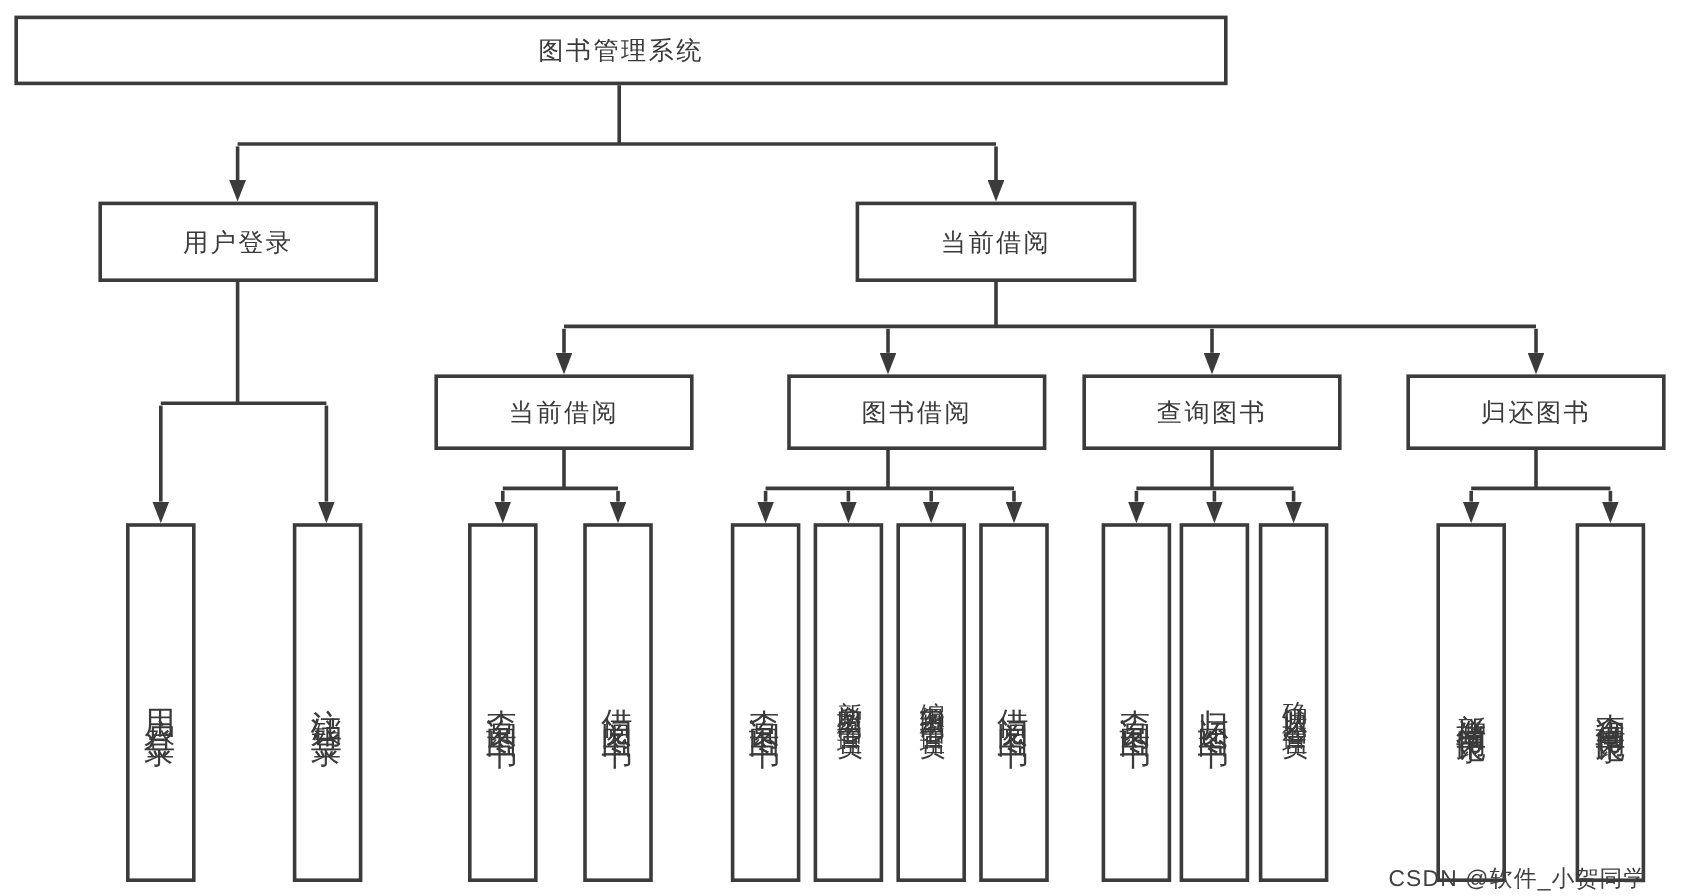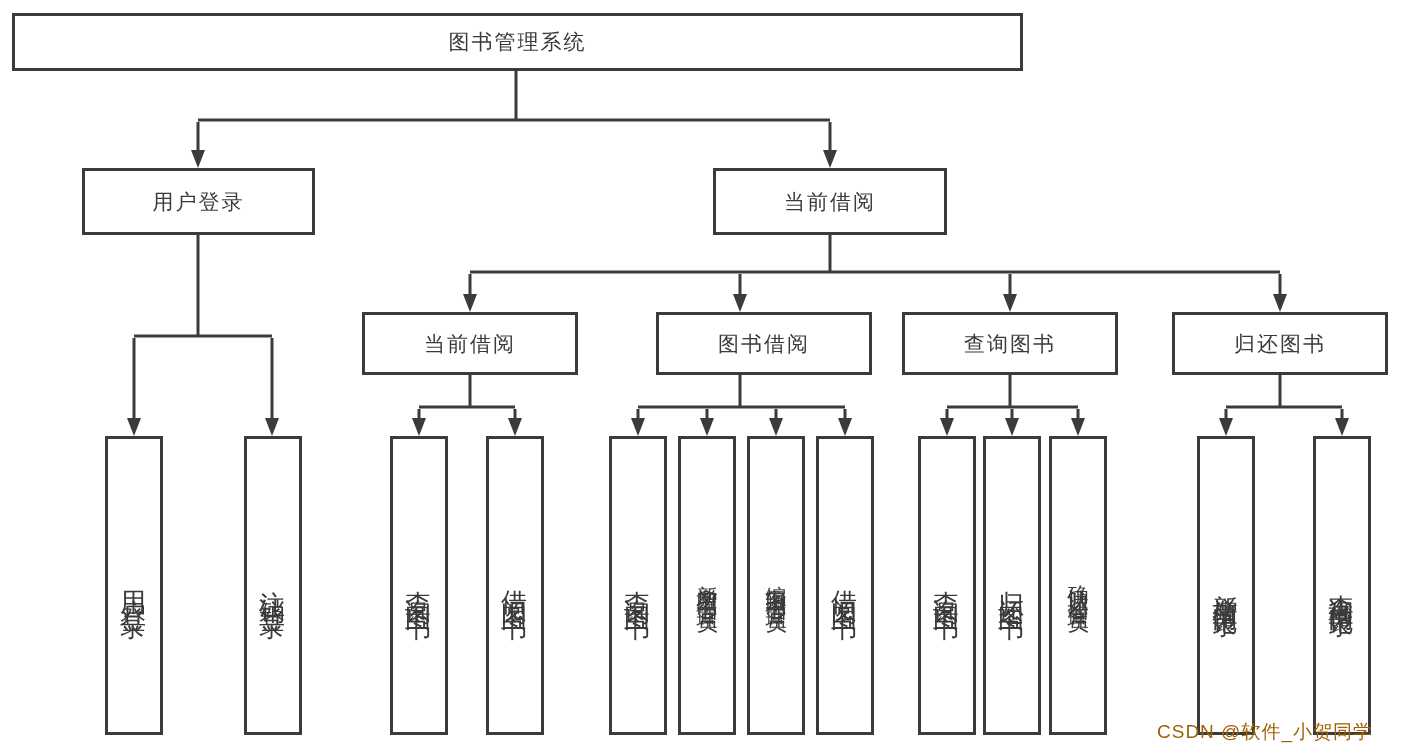--- a/index.html
+++ b/index.html
@@ -78,21 +78,21 @@
   .v9  { left: 918px; }
   .v10 { left: 983px; }
   .v11 { left: 1049px; }
   .v12 { left: 1197px; }
   .v13 { left: 1313px; }
   .watermark {
     position: absolute;
     left: 1157px;
     top: 719px;
     font-size: 19px;
-    color: #a16207;
+    color: #404040;
     letter-spacing: 1px;
     white-space: nowrap;
     z-index: 5;
   }
 </style>
 </head>
 <body>
 
 <div class="canvas">
 

